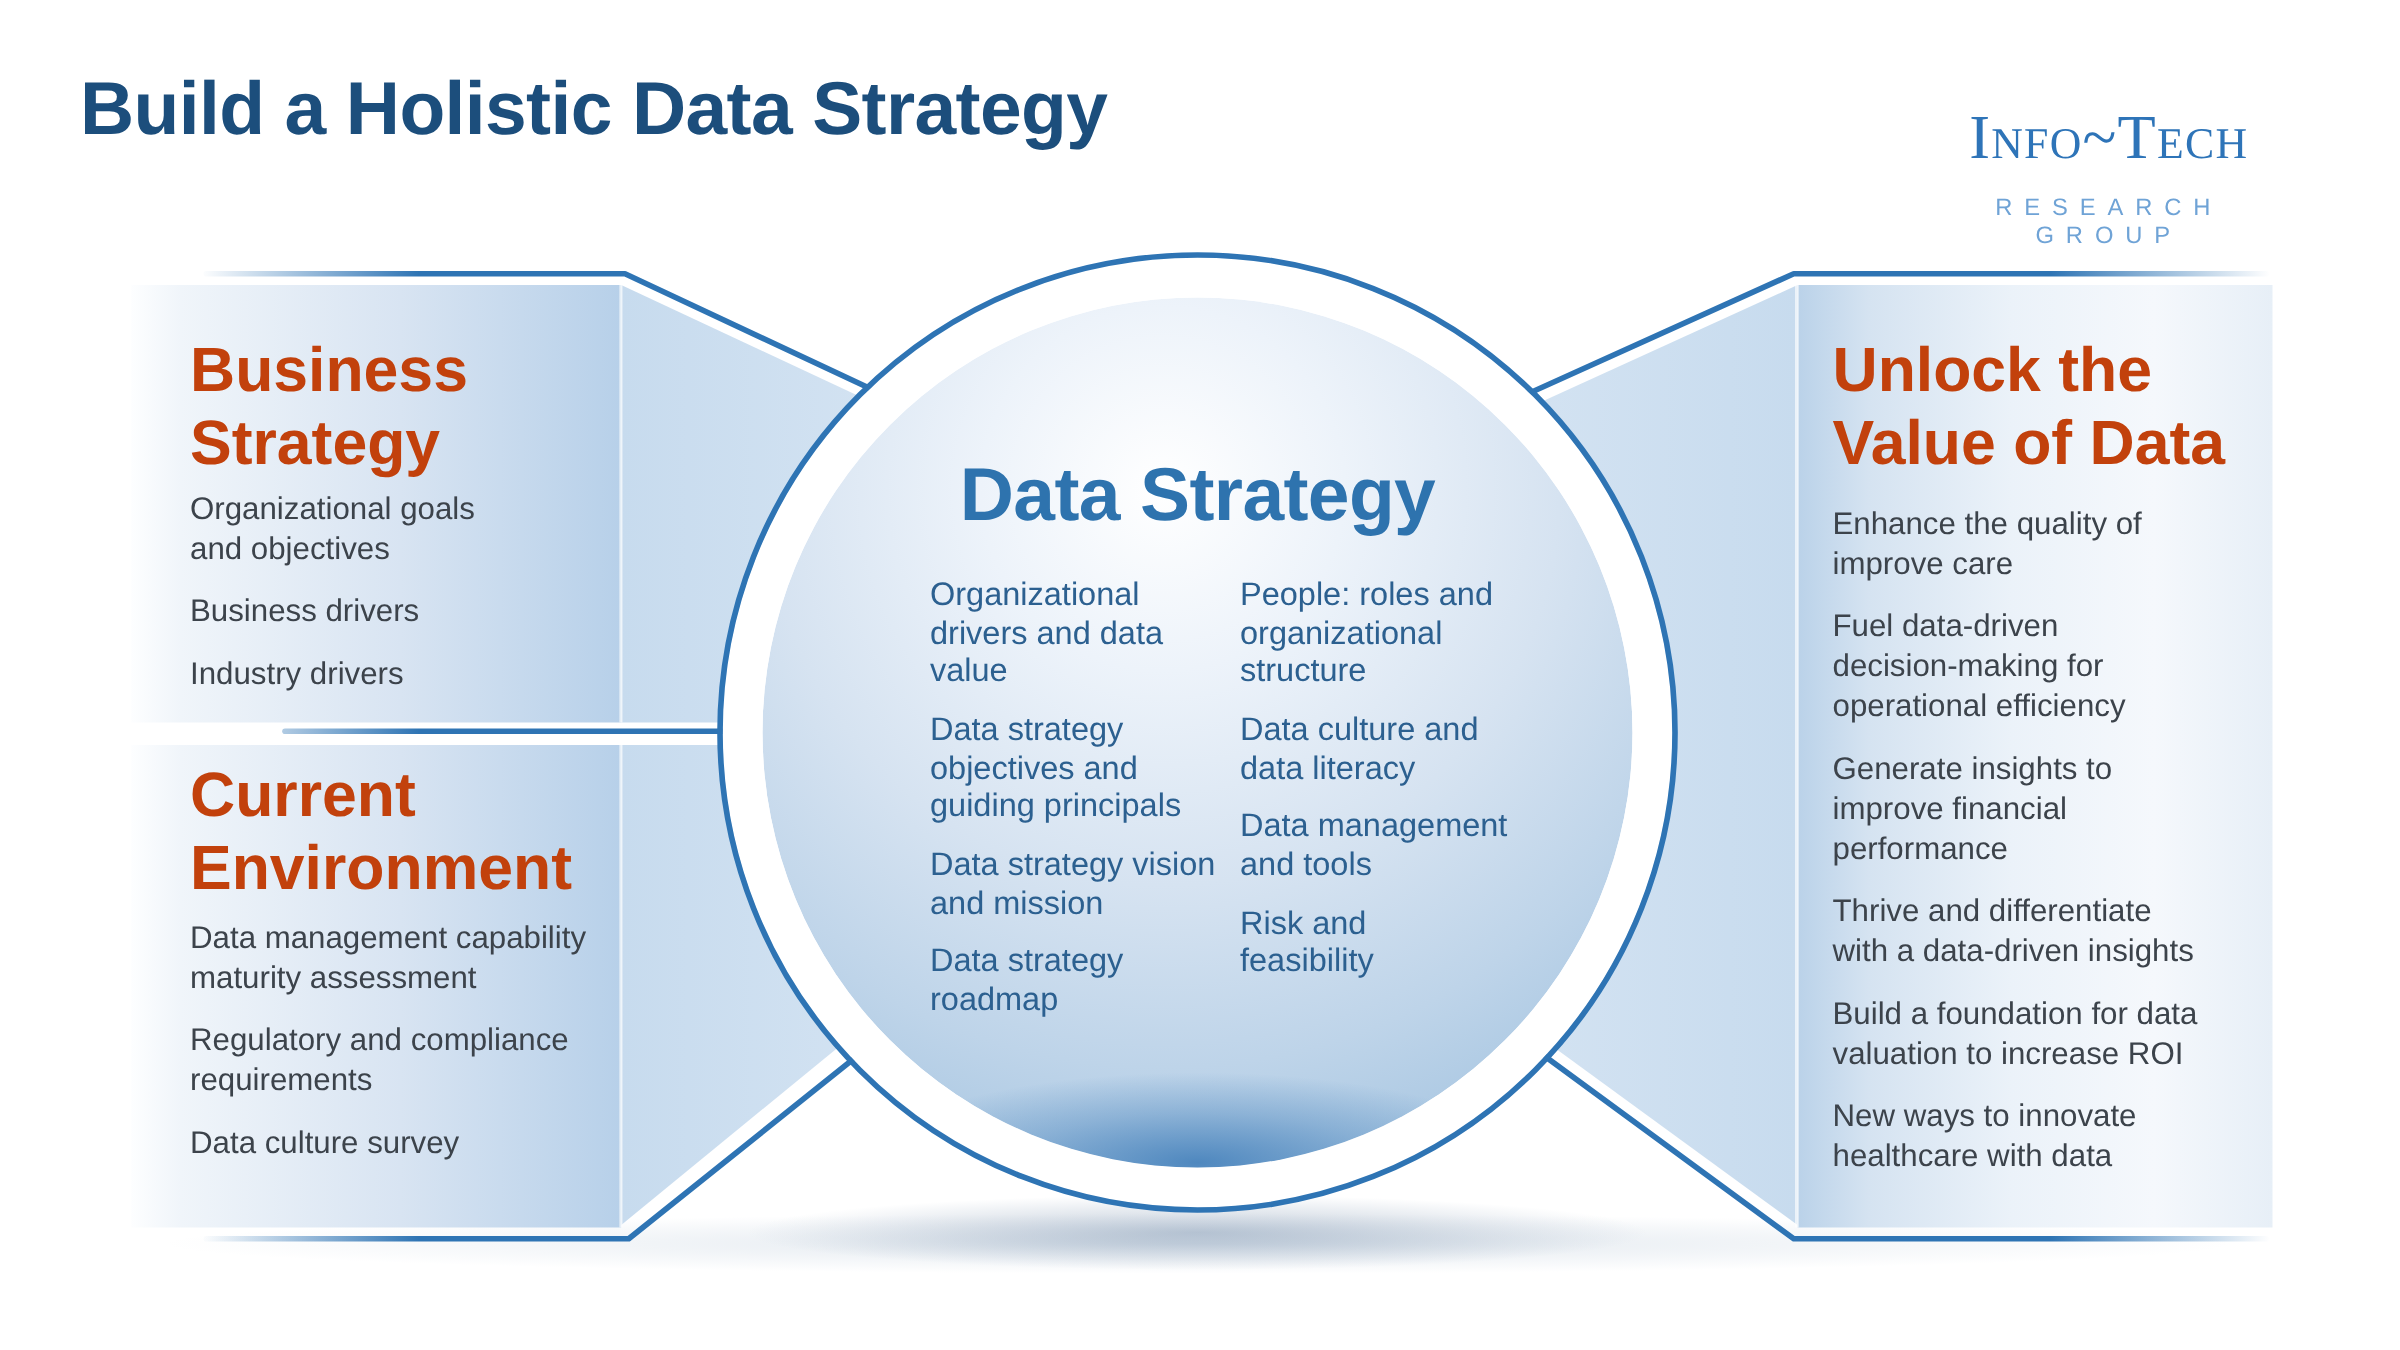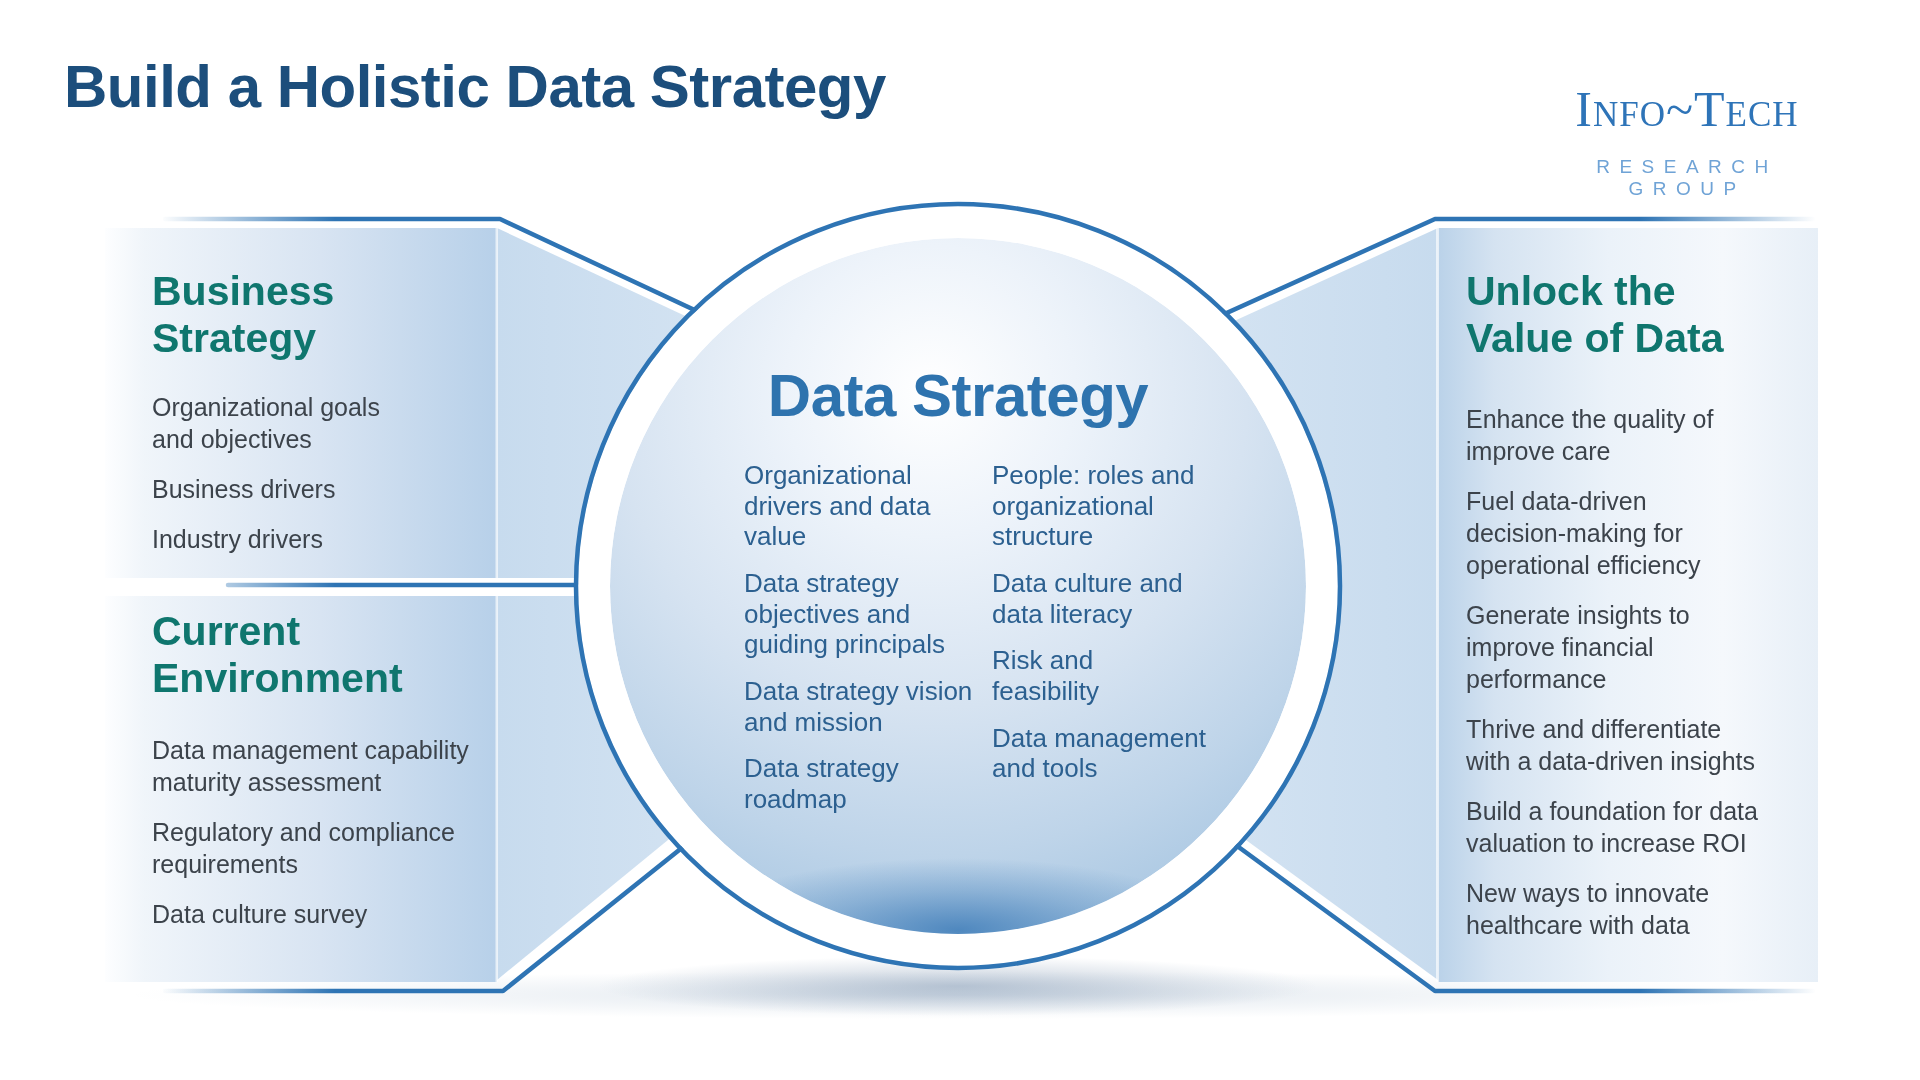--- a/index.html
+++ b/index.html
@@ -15,21 +15,21 @@
   .logo{left:1533px;top:66px;width:308px;text-align:center;}
   .logo-brand{
     font-family:"Liberation Serif", serif;font-variant:small-caps;
     font-size:50px;line-height:1.0;color:#2E74B8;letter-spacing:1px;
   }
   .logo-sub{
     margin-top:4px;font-size:19px;color:#6FA3D6;letter-spacing:9.5px;
     font-family:"Liberation Sans", sans-serif;
   }
   .panel-heading{
-    font-size:41px;line-height:1.15;font-weight:700;color:#0f766e;
+    font-size:50px;line-height:1.15;font-weight:700;color:#c2410c;
   }
   .panel-items{position:absolute;display:flex;flex-direction:column;gap:18px;}
   .panel-item{font-size:25px;line-height:1.28;color:#3C434B;}
   .center-title{
     left:958px;top:361px;transform:translateX(-50%);
     font-size:60px;font-weight:700;color:#2E73AE;letter-spacing:-0.5px;white-space:nowrap;
   }
   .center-col{position:absolute;display:flex;flex-direction:column;gap:16px;width:260px;}
   .center-item{font-size:26px;line-height:1.18;color:#2C6090;font-weight:500;}
 </style>
@@ -166,24 +166,24 @@
     <div class="center-item txt" style="position:static;">Data strategy
 roadmap</div>
   </div>
 
   <div class="center-col" style="left:992px;top:460px;">
     <div class="center-item txt" style="position:static;">People: roles and
 organizational
 structure</div>
     <div class="center-item txt" style="position:static;">Data culture and
 data literacy</div>
+    <div class="center-item txt" style="position:static;">Data management
+and tools</div>
     <div class="center-item txt" style="position:static;">Risk and
 feasibility</div>
-    <div class="center-item txt" style="position:static;">Data management
-and tools</div>
   </div>
 
   <div class="txt panel-heading" style="left:1466px;top:268px;">Unlock the
 Value of Data</div>
   <div class="panel-items" style="left:1466px;top:403px;width:360px;">
     <div class="panel-item txt" style="position:static;">Enhance the quality of
 improve care</div>
     <div class="panel-item txt" style="position:static;">Fuel data-driven
 decision-making for
 operational efficiency</div>

